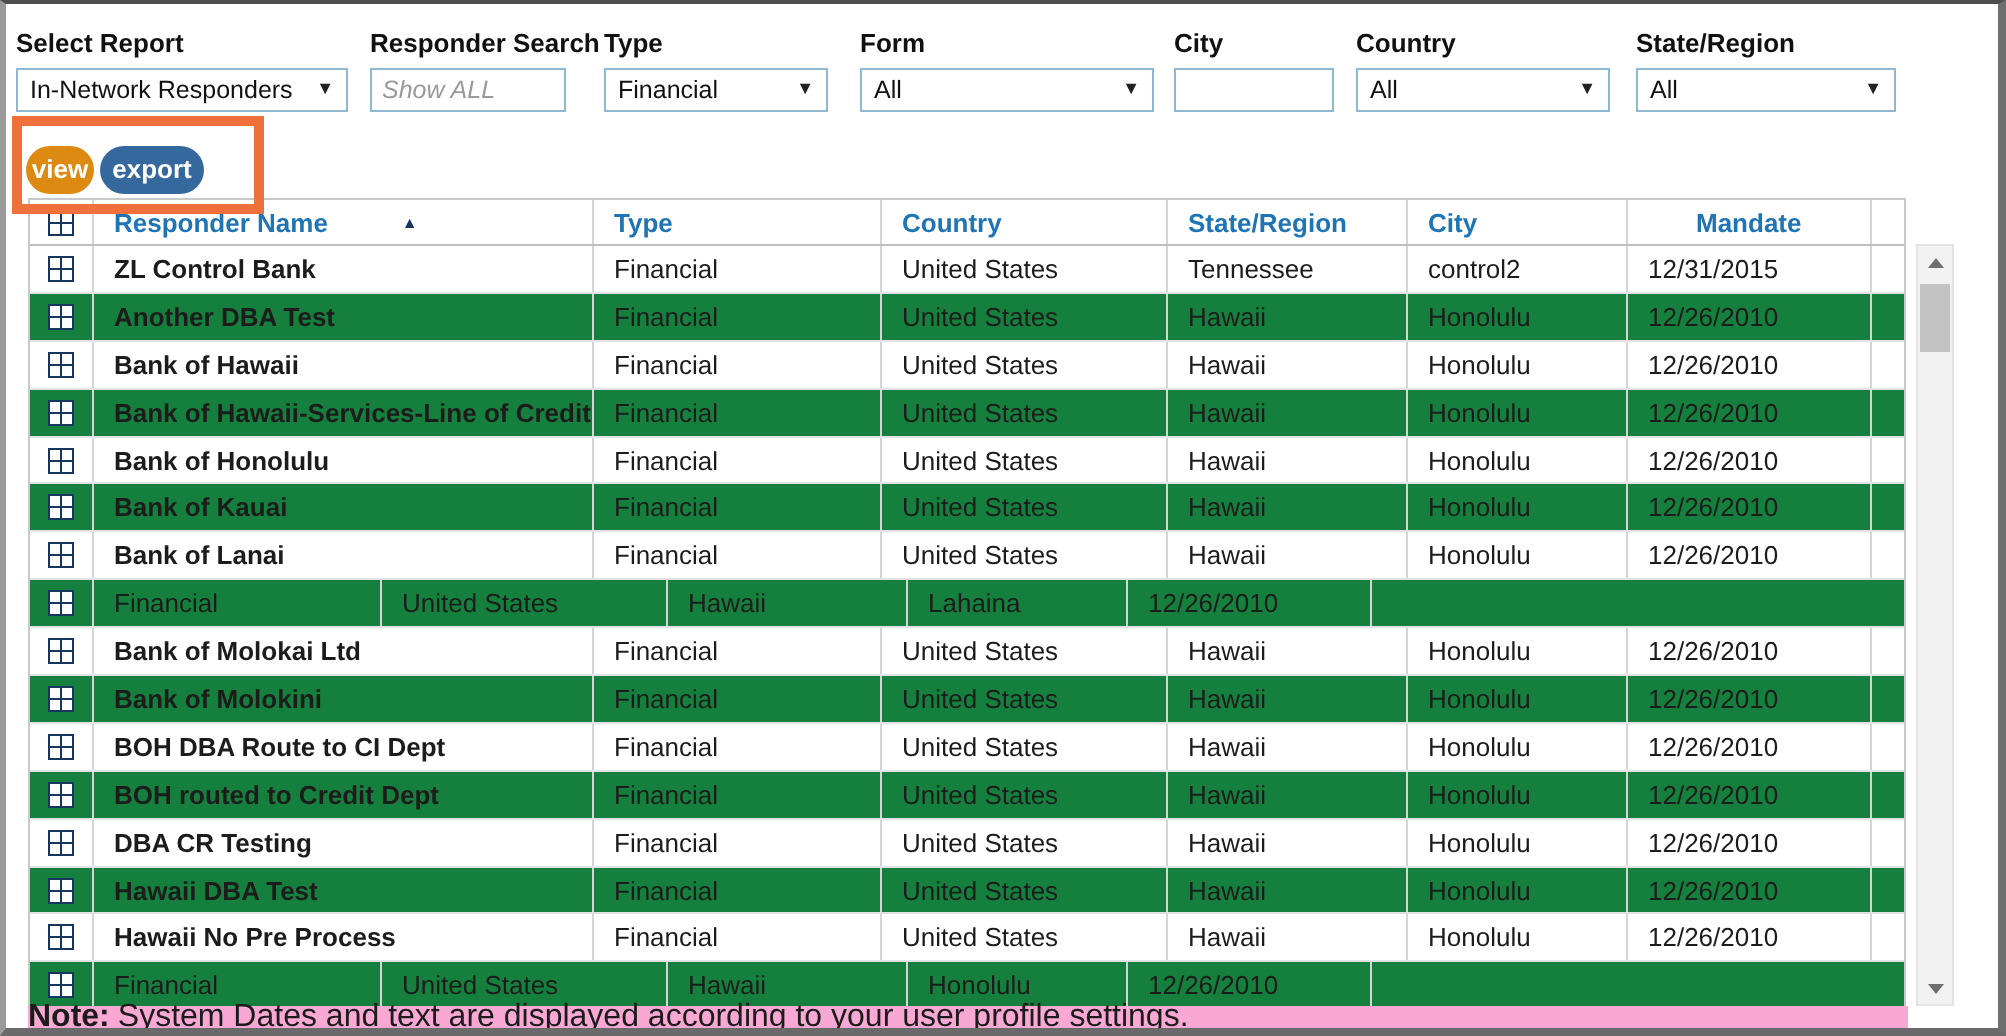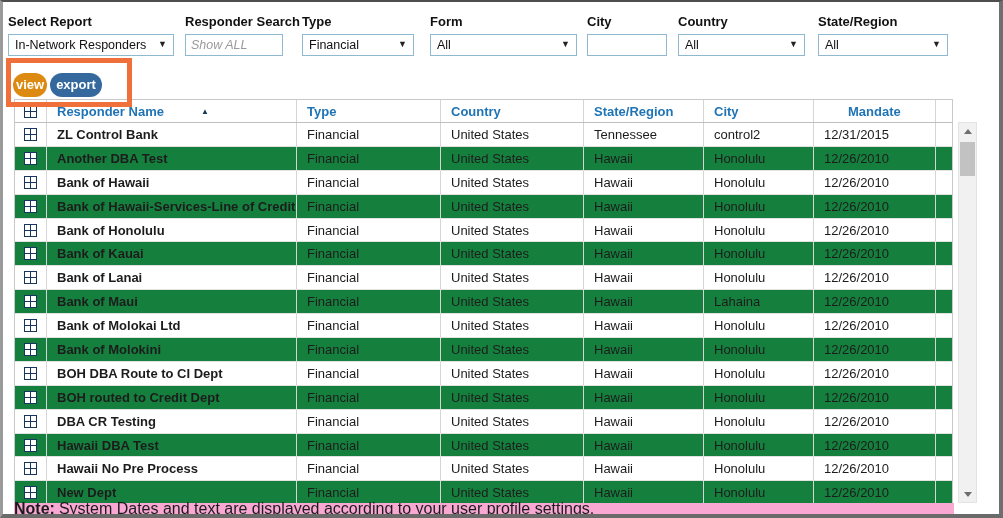--- a/index.html
+++ b/index.html
@@ -285,21 +285,20 @@
       <div class="cell c-blank"></div>
     </div>
         <div class="grid-row alt">
       <div class="cell c-expand">
         <svg class="expand-icon" viewBox="0 0 13 13" width="13" height="13">
           <rect x="0.5" y="0.5" width="12" height="12" fill="#fff" stroke="#17365d"></rect>
           <line x1="6.5" y1="1" x2="6.5" y2="12" stroke="#17365d"></line>
           <line x1="1" y1="6.5" x2="12" y2="6.5" stroke="#17365d"></line>
         </svg>
       </div>
-      <div class="cell c-name">Bank of Maui</div>
       <div class="cell c-type">Financial</div>
       <div class="cell c-country">United States</div>
       <div class="cell c-state">Hawaii</div>
       <div class="cell c-city">Lahaina</div>
       <div class="cell c-mandate">12/26/2010</div>
       <div class="cell c-blank"></div>
     </div>
         <div class="grid-row">
       <div class="cell c-expand">
         <svg class="expand-icon" viewBox="0 0 13 13" width="13" height="13">
@@ -413,21 +412,20 @@
       <div class="cell c-blank"></div>
     </div>
         <div class="grid-row alt">
       <div class="cell c-expand">
         <svg class="expand-icon" viewBox="0 0 13 13" width="13" height="13">
           <rect x="0.5" y="0.5" width="12" height="12" fill="#fff" stroke="#17365d"></rect>
           <line x1="6.5" y1="1" x2="6.5" y2="12" stroke="#17365d"></line>
           <line x1="1" y1="6.5" x2="12" y2="6.5" stroke="#17365d"></line>
         </svg>
       </div>
-      <div class="cell c-name">New Dept</div>
       <div class="cell c-type">Financial</div>
       <div class="cell c-country">United States</div>
       <div class="cell c-state">Hawaii</div>
       <div class="cell c-city">Honolulu</div>
       <div class="cell c-mandate">12/26/2010</div>
       <div class="cell c-blank"></div>
     </div>
       </div>
   </div>
 

